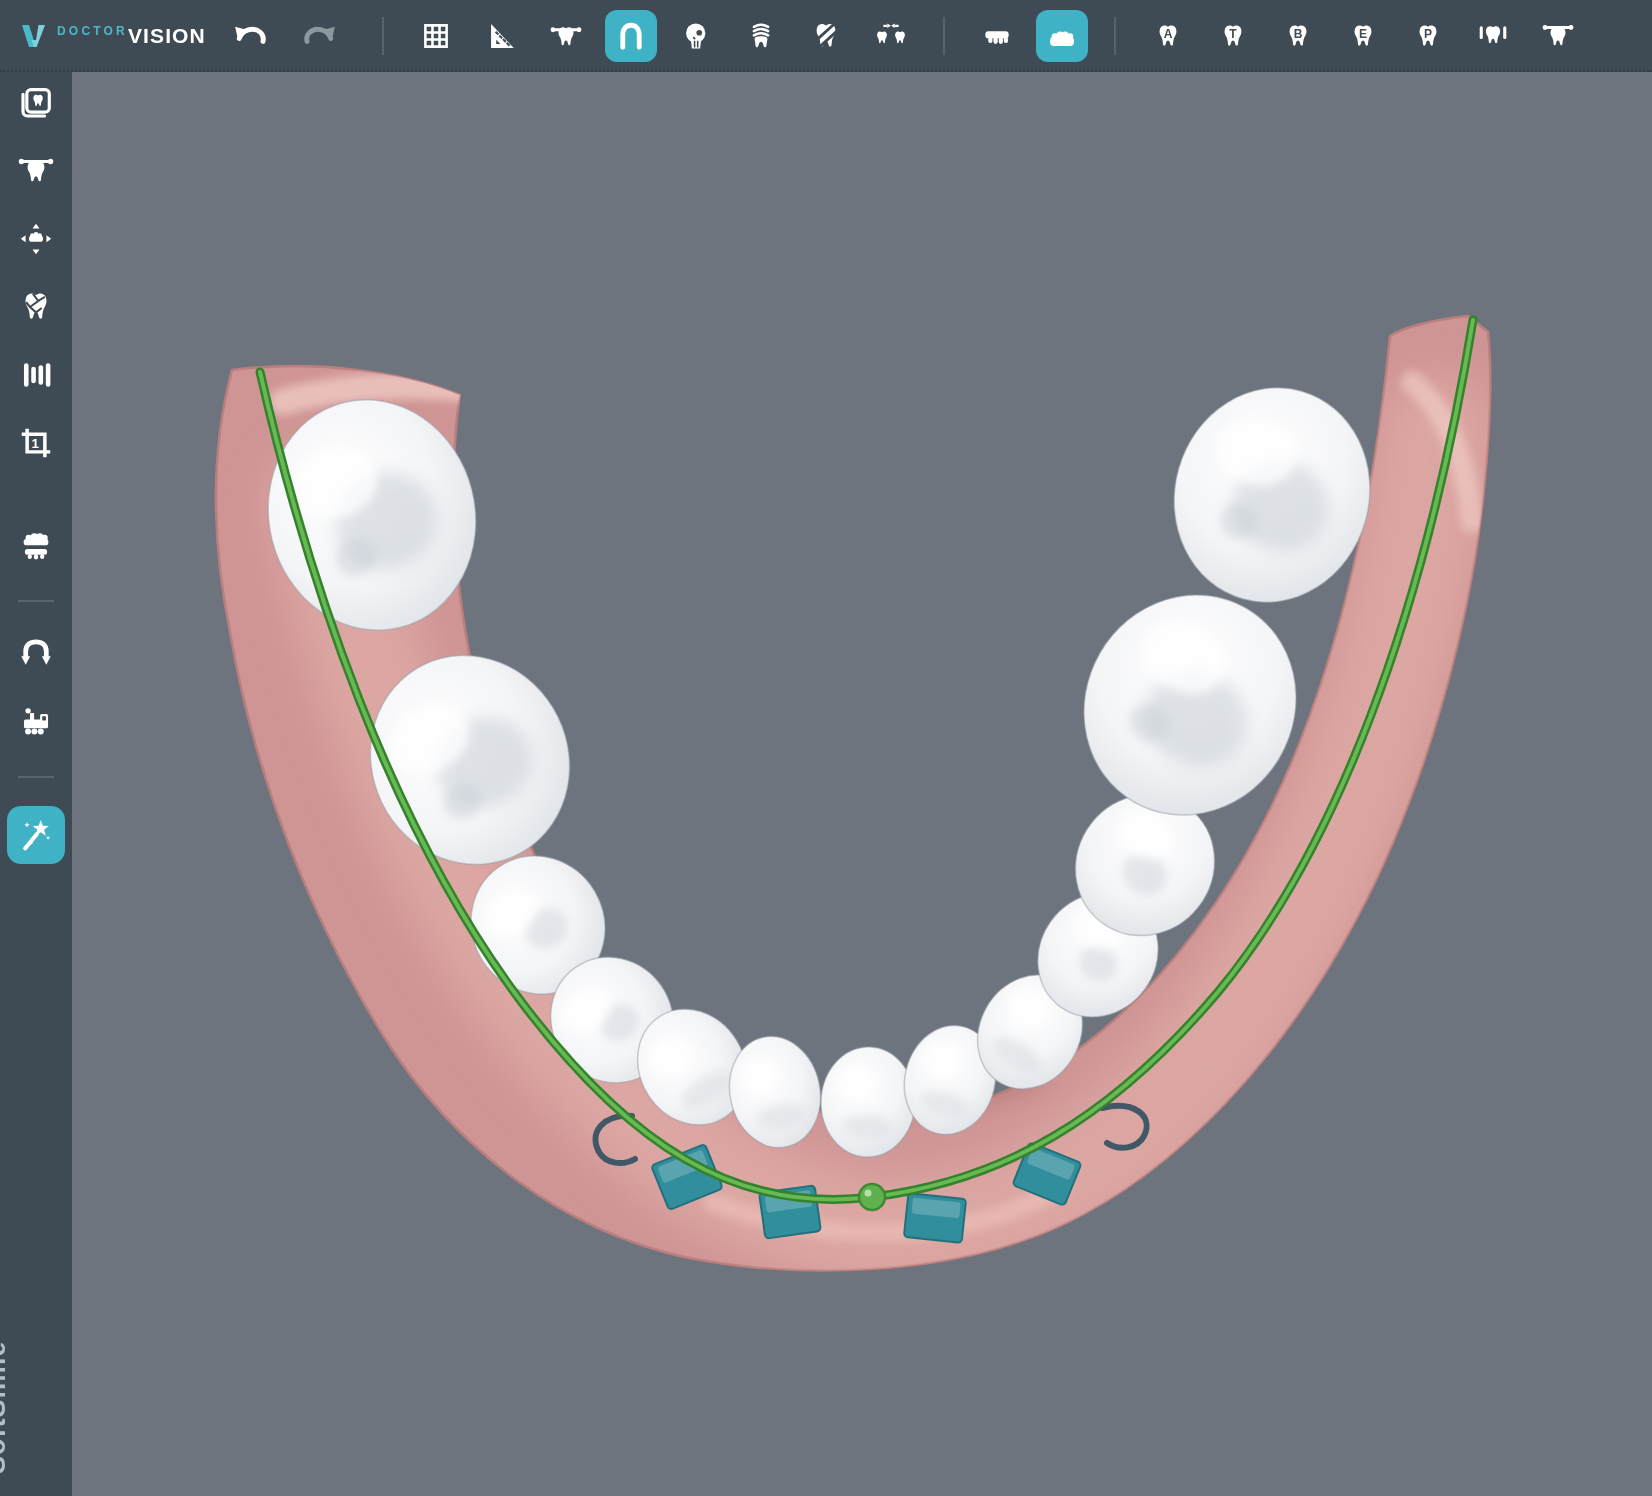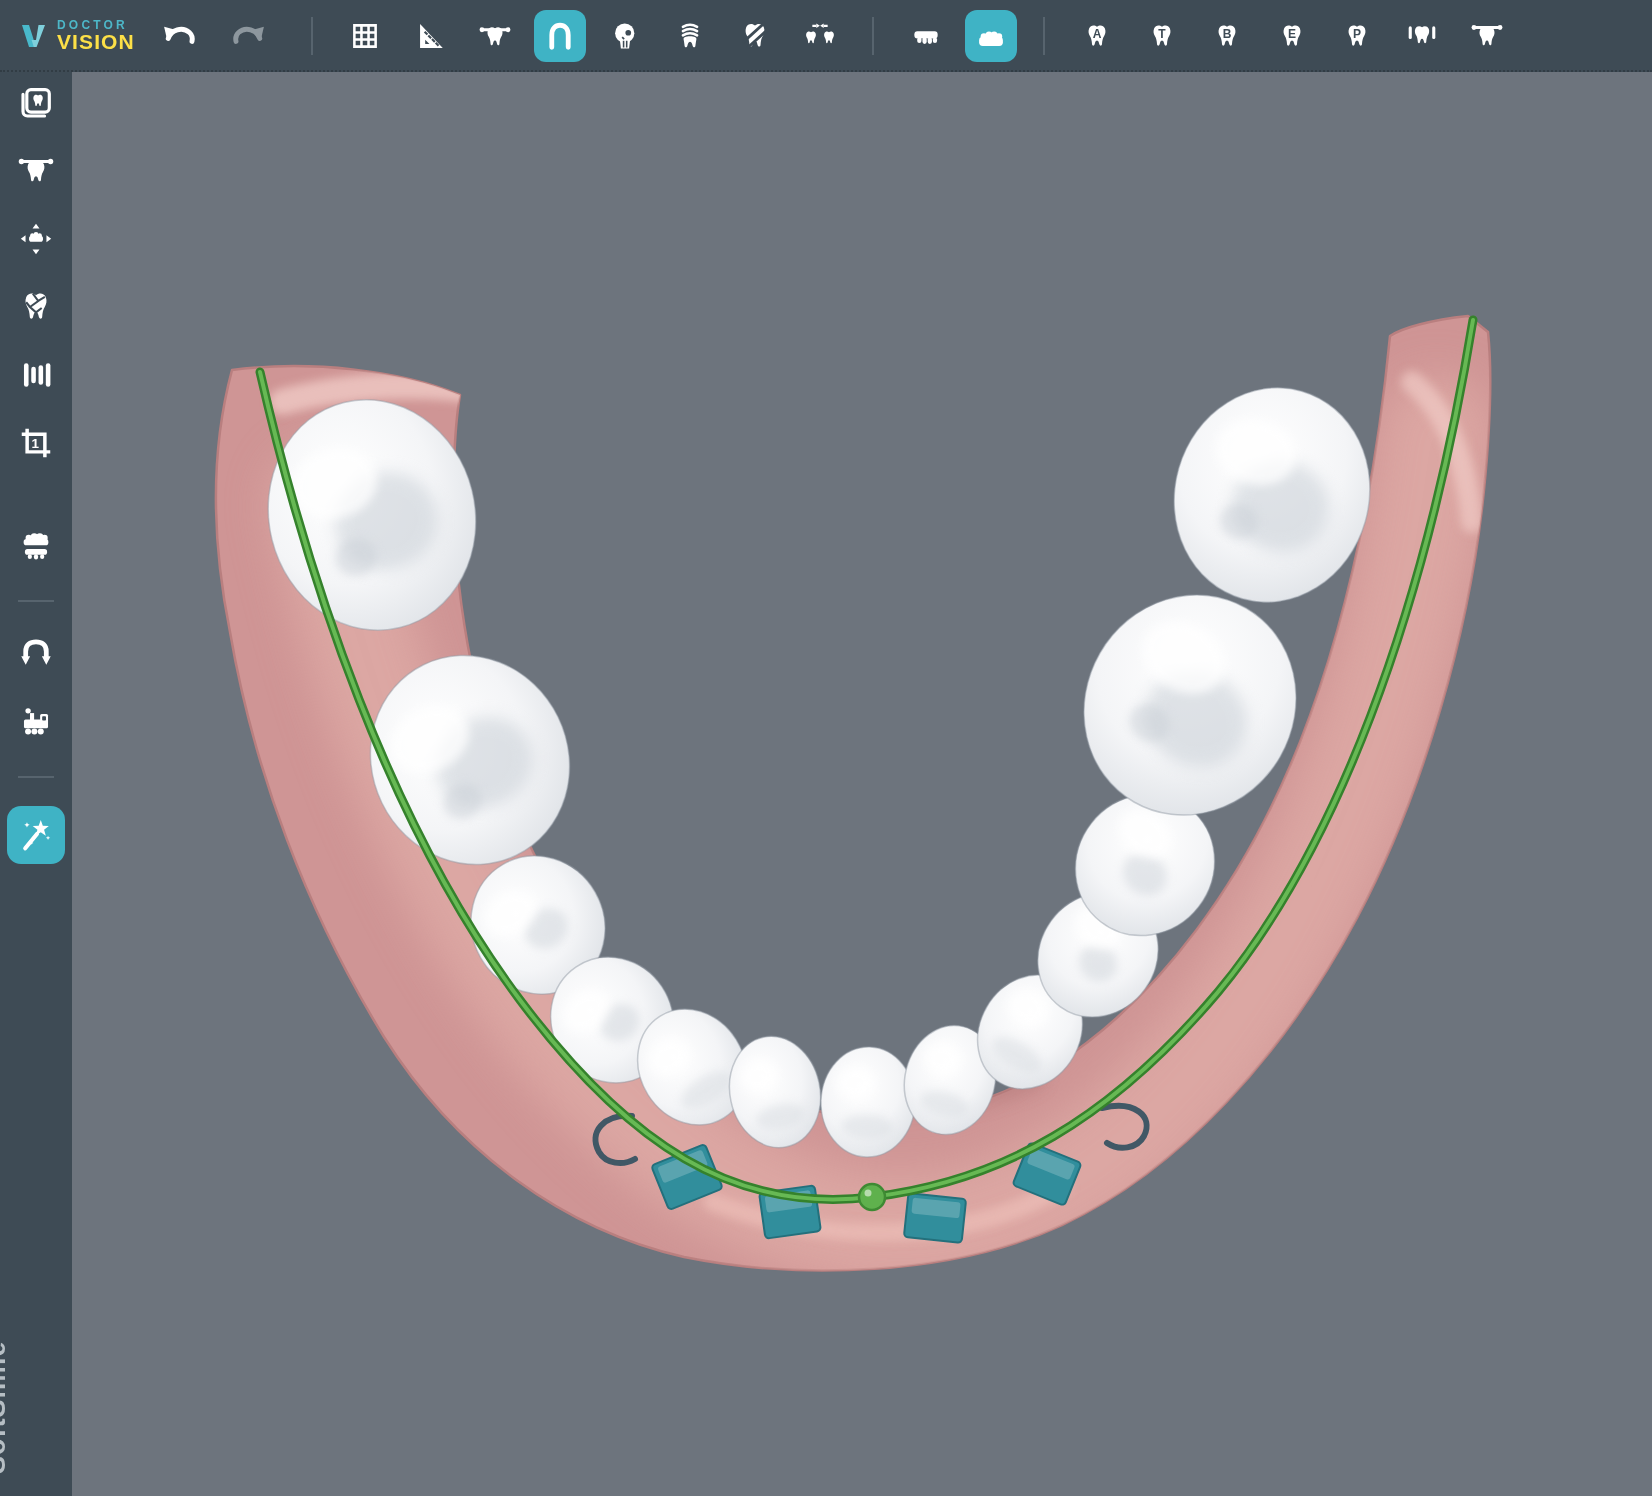--- a/index.html
+++ b/index.html
@@ -9,23 +9,23 @@
   *{box-sizing:border-box}
   html,body{margin:0;padding:0;background:#545b63;font-family:"Liberation Sans",sans-serif}
   .app{position:relative;width:1652px;height:1496px;overflow:hidden;background:var(--canvas-bg)}
 
   
   .topbar{position:absolute;top:0;left:0;right:0;height:72px;background:var(--bar-bg);
           display:flex;align-items:center;z-index:3}
   .topbar::after{content:"";position:absolute;left:0;right:0;bottom:0;height:0;
           border-bottom:2px dotted #313c44}
   .brand{display:flex;align-items:center;gap:9px;padding-left:18px;flex:0 0 auto}
-  .brand-text{display:flex;flex-direction:column;line-height:1.02}
+  .brand-text{display:flex;flex-direction:row;line-height:1.02}
   .brand-doctor{color:#4db7c8;font-size:12px;font-weight:bold;letter-spacing:3.2px}
-  .brand-vision{color:#fde047;font-size:21px;font-weight:bold;letter-spacing:1.1px}
+  .brand-vision{color:#ffffff;font-size:21px;font-weight:bold;letter-spacing:1.1px}
   .history{display:flex;gap:26px;margin-left:22px;margin-right:14px}
   .hist-btn{width:44px;height:44px;border:none;background:transparent;color:var(--icon);
             padding:0;display:flex;align-items:center;justify-content:center;cursor:pointer}
   .hist-btn.disabled{color:var(--icon-disabled);cursor:default}
   .hist-btn svg{width:38px;height:38px;display:block}
   .vsep{width:2px;height:38px;background:var(--sep);margin:0 26px;flex:0 0 auto}
   .tbgroup{display:flex;gap:13px;flex:0 0 auto}
   .tb{width:52px;height:52px;border:none;border-radius:12px;background:transparent;color:var(--icon);
       padding:0;display:flex;align-items:center;justify-content:center;cursor:pointer}
   .tb.active{background:var(--accent)}

